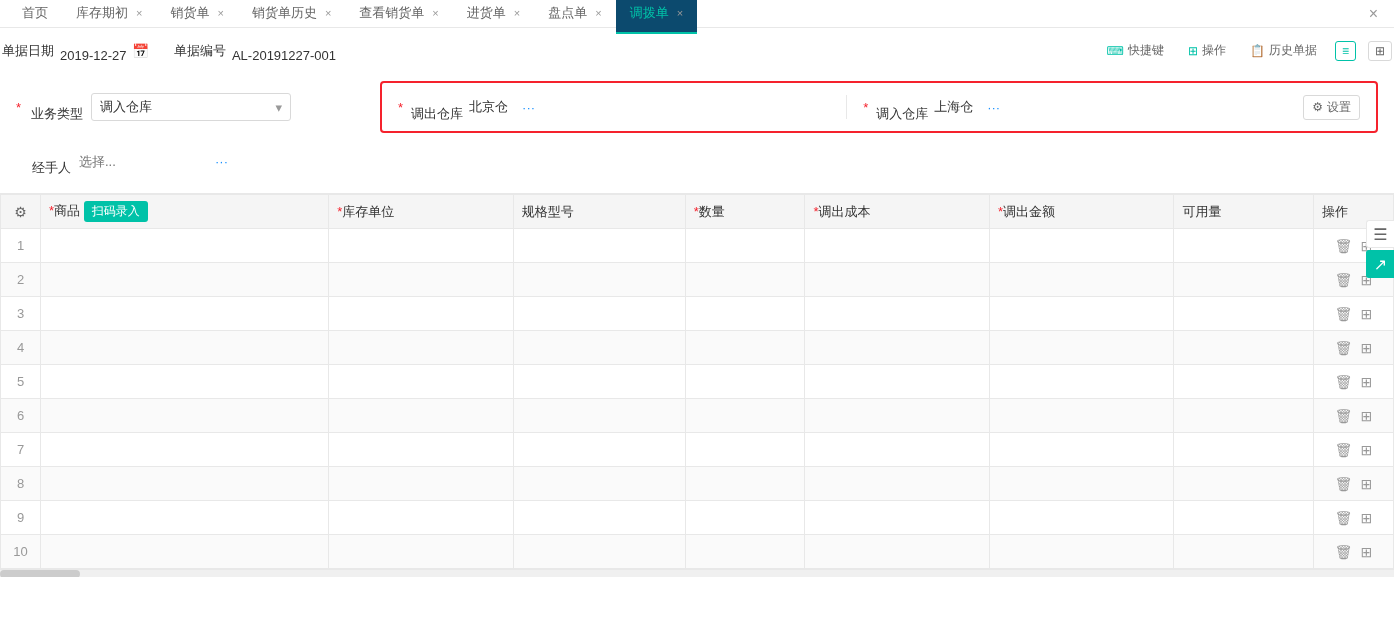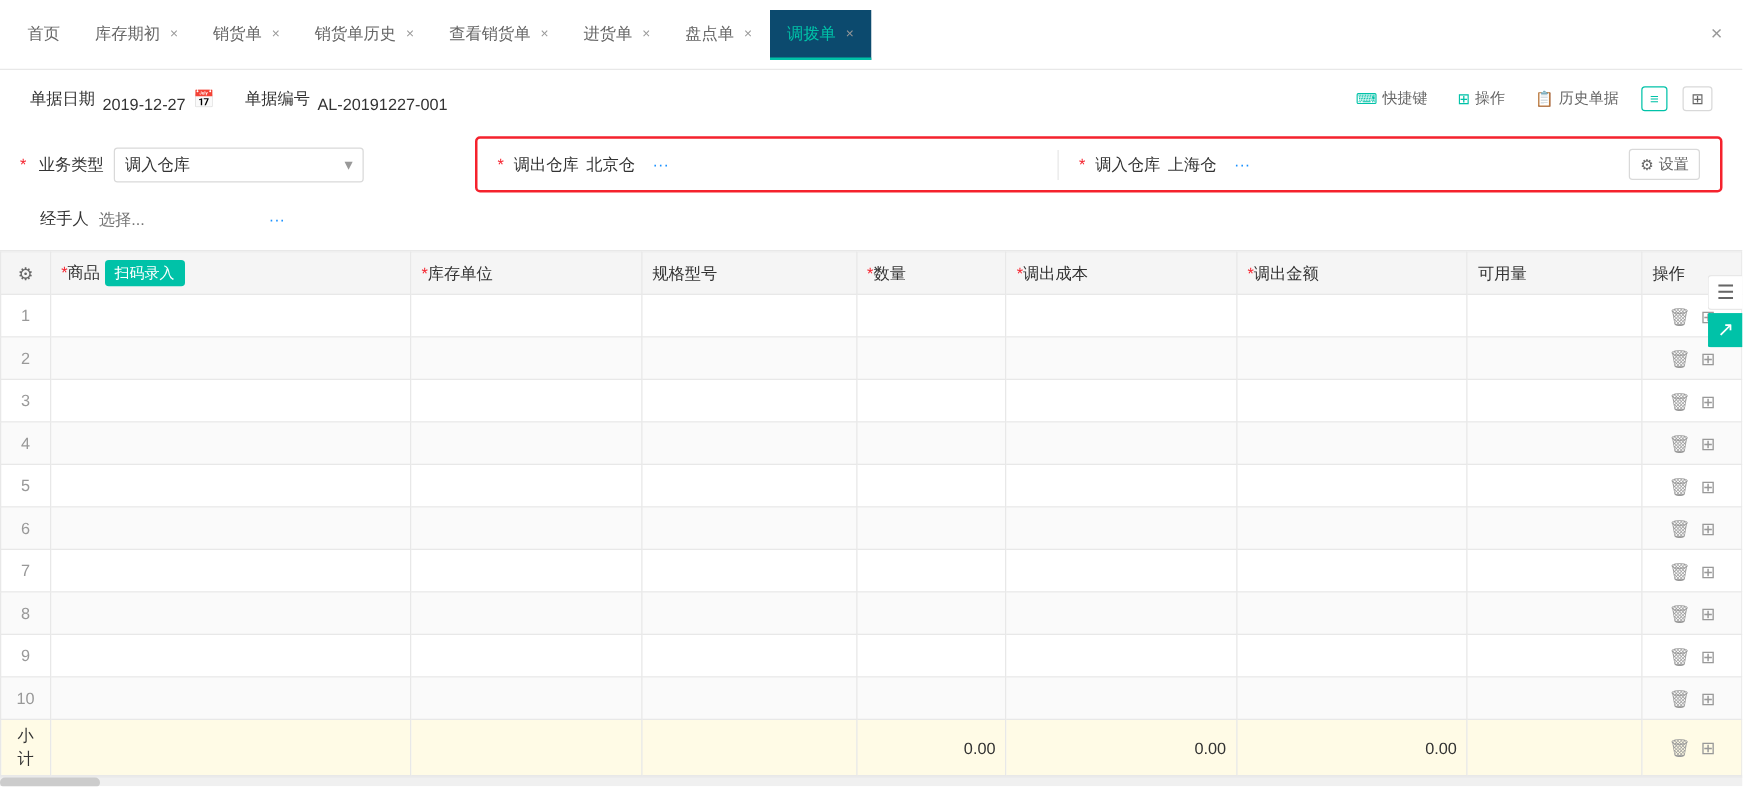--- a/index.html
+++ b/index.html
@@ -3,21 +3,21 @@
   <meta charset="utf-8">
   <style>
     * { box-sizing: border-box; margin: 0; padding: 0; }
     body { font-family: 'Microsoft YaHei', Arial, sans-serif; font-size: 13px; background: #fff; color: #333; overflow: hidden; }
 
     
     .tab-bar {
       display: flex; align-items: center;
       border-bottom: 1px solid #e8e8e8;
       background: #fff;
-      height: 56px;
+      height: 28px;
       padding: 0 8px;
       position: relative;
     }
     .tab {
       display: flex; align-items: center;
       padding: 0 14px;
       height: 40px;
       cursor: pointer;
       font-size: 13px;
       color: #666;
@@ -47,21 +47,21 @@
       display: flex; align-items: center; gap: 4px;
       font-size: 12px; color: #666; cursor: pointer;
       padding: 2px 6px;
     }
     .toolbar-right {
       margin-left: auto;
       display: flex; align-items: center; gap: 12px;
     }
     .doc-date-row {
       display: flex; align-items: center;
-      padding: 10px 24px;
+      padding: 10px 2px;
       gap: 24px;
       font-size: 13px;
     }
     .doc-field {
       display: flex; align-items: center; gap: 6px;
     }
     .doc-label { color: #333; }
     .doc-value { color: #333; font-weight: 500; margin-top: 10px; }
     .calendar-icon { color: #00c2a8; cursor: pointer; font-size: 14px; }
 
@@ -69,21 +69,21 @@
     .form-area {
       padding: 8px 16px;
       display: flex;
       flex-direction: column;
       gap: 12px;
     }
     .form-row {
       display: flex; align-items: center; gap: 8px;
     }
     .required-star { color: #f5222d; margin-right: 2px; }
-    .field-label { color: #333; white-space: nowrap; }
+    .field-label { color: #333; white-space: nowrap; margin-top: 14px; }
     .field-value { color: #333; }
 
     .dropdown-field {
       display: flex; align-items: center;
       border: 1px solid #d9d9d9;
       border-radius: 3px;
       padding: 4px 8px;
       min-width: 200px;
       cursor: pointer;
       background: #fff;
@@ -538,36 +538,20 @@
       <td></td>
       <td></td>
       <td></td>
       <td>
         <div class="action-icons">
           <span class="action-icon">🗑</span>
           <span class="action-icon">⊞</span>
         </div>
       </td>
     </tr>
-        <tr class="subtotal-row">
-      <td class="row-num"><span style="color: rgb(51, 51, 51);">小计</span></td>
-      <td></td>
-      <td></td>
-      <td></td>
-      <td style="text-align:right;">0.00</td>
-      <td style="text-align:right;">0.00</td>
-      <td style="text-align:right;">0.00</td>
-      <td></td>
-      <td>
-        <div class="action-icons">
-          <span class="action-icon">🗑</span>
-          <span class="action-icon">⊞</span>
-        </div>
-      </td>
-    </tr>
       </tbody>
   </table>
 </div>
 
 <div class="scrollbar-area">
   <div class="scrollbar-thumb"></div>
 </div>
 
 <div class="right-sidebar">
   <div class="sidebar-btn">

